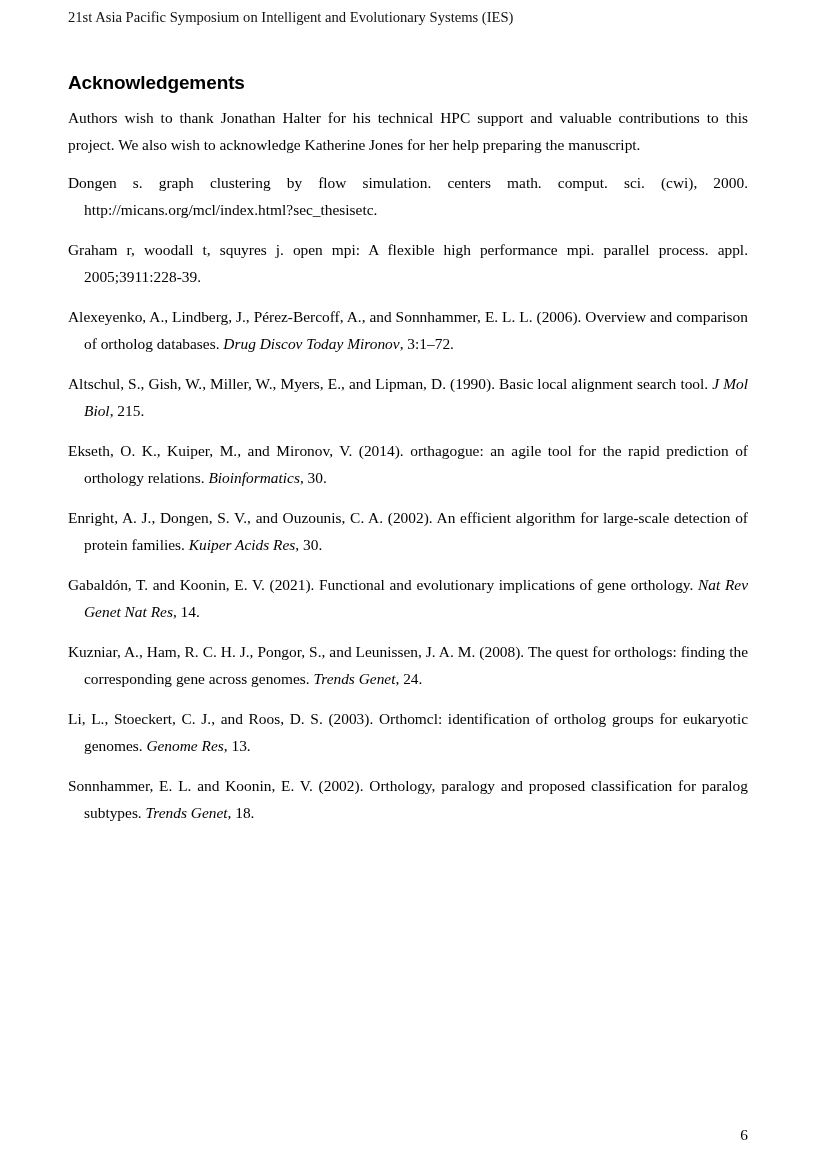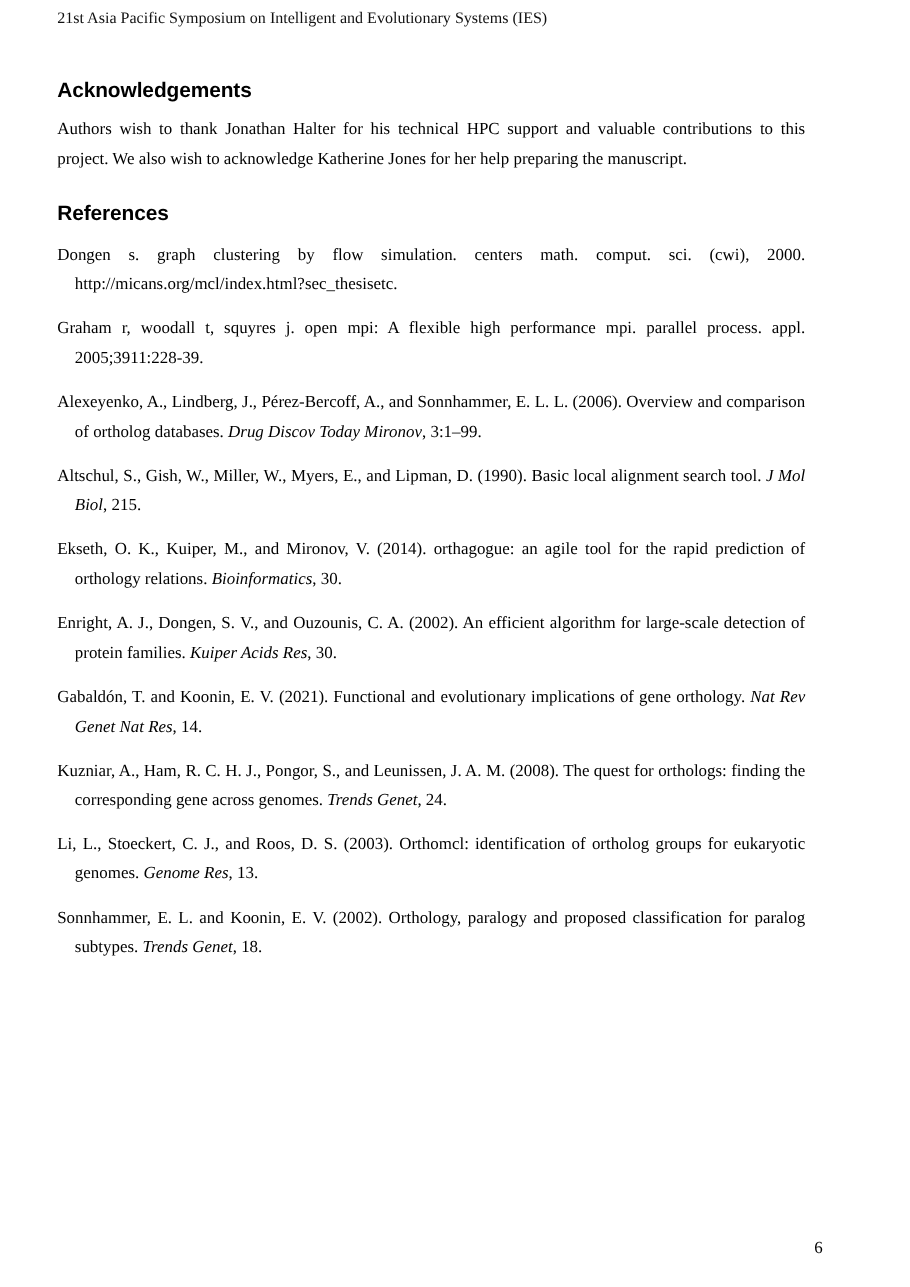--- a/index.html
+++ b/index.html
@@ -11,21 +11,21 @@
     position: relative;
     width: 827px;
     height: 1170px;
     background: #ffffff;
     overflow: hidden;
     font-family: "Liberation Serif", "DejaVu Serif", serif;
     color: #000000;
   }
   .content {
     position: absolute;
-    left: 52px;
+    left: 68px;
     top: 0;
     width: 680px;
   }
   .running-header {
     font-family: "Liberation Serif", "DejaVu Serif", serif;
     font-size: 14.6px;
     line-height: 1.35;
     padding-top: 8px;
     color: #111111;
   }
@@ -79,26 +79,25 @@
 <div class="page">
 
   <div class="content">
 
     <div class="running-header">21st Asia Pacific Symposium on Intelligent and Evolutionary Systems (IES)</div>
 
     <h1 class="section-heading" id="acknowledgements-heading">Acknowledgements</h1>
 
     <p class="body-para">Authors wish to thank Jonathan Halter for his technical HPC support and valuable contributions to this project. We also wish to acknowledge Katherine Jones for her help preparing the manuscript.</p>
 
-    <h1 class="section-heading" id="references-heading">References</h1>
 
     <div class="reference-list" id="reference-list">
         <p class="reference-item"><span>Dongen s. graph clustering by flow simulation. centers math. comput. sci. (cwi), 2000. http://micans.org/mcl/index.html?sec_thesisetc.</span></p>
         <p class="reference-item"><span>Graham r, woodall t, squyres j. open mpi: A flexible high performance mpi. parallel process. appl. 2005;3911:228-39.</span></p>
-        <p class="reference-item"><span>Alexeyenko, A., Lindberg, J., Pérez-Bercoff, A., and Sonnhammer, E. L. L. (2006). Overview and comparison of ortholog databases. </span><span class="jtitle">Drug Discov Today Mironov</span><span>, 3:1–99.</span></p>
+        <p class="reference-item"><span>Alexeyenko, A., Lindberg, J., Pérez-Bercoff, A., and Sonnhammer, E. L. L. (2006). Overview and comparison of ortholog databases. </span><span class="jtitle">Drug Discov Today Mironov</span><span>, 3:1–72.</span></p>
         <p class="reference-item"><span>Altschul, S., Gish, W., Miller, W., Myers, E., and Lipman, D. (1990). Basic local alignment search tool. </span><span class="jtitle">J Mol Biol</span><span>, 215.</span></p>
         <p class="reference-item"><span>Ekseth, O. K., Kuiper, M., and Mironov, V. (2014). orthagogue: an agile tool for the rapid prediction of orthology relations. </span><span class="jtitle">Bioinformatics</span><span>, 30.</span></p>
         <p class="reference-item"><span>Enright, A. J., Dongen, S. V., and Ouzounis, C. A. (2002). An efficient algorithm for large-scale detection of protein families. </span><span class="jtitle">Kuiper Acids Res</span><span>, 30.</span></p>
         <p class="reference-item"><span>Gabaldón, T. and Koonin, E. V. (2021). Functional and evolutionary implications of gene orthology. </span><span class="jtitle">Nat Rev Genet Nat Res</span><span>, 14.</span></p>
         <p class="reference-item"><span>Kuzniar, A., Ham, R. C. H. J., Pongor, S., and Leunissen, J. A. M. (2008). The quest for orthologs: finding the corresponding gene across genomes. </span><span class="jtitle">Trends Genet</span><span>, 24.</span></p>
         <p class="reference-item"><span>Li, L., Stoeckert, C. J., and Roos, D. S. (2003). Orthomcl: identification of ortholog groups for eukaryotic genomes. </span><span class="jtitle">Genome Res</span><span>, 13.</span></p>
         <p class="reference-item"><span>Sonnhammer, E. L. and Koonin, E. V. (2002). Orthology, paralogy and proposed classification for paralog subtypes. </span><span class="jtitle">Trends Genet</span><span>, 18.</span></p>
       </div>
 
   </div>

